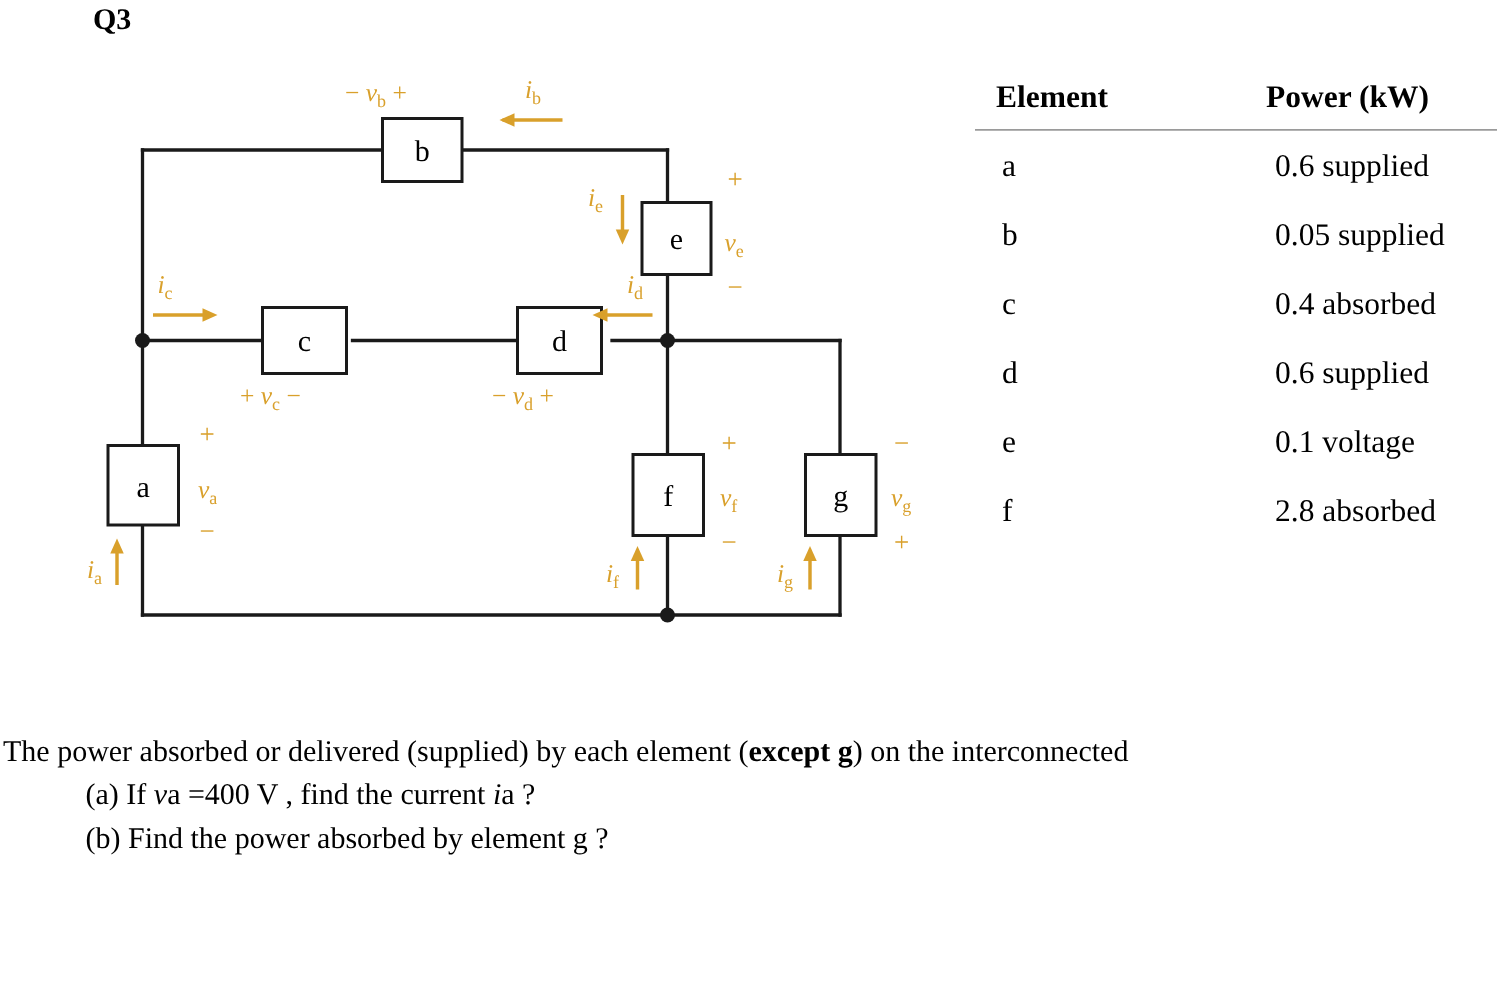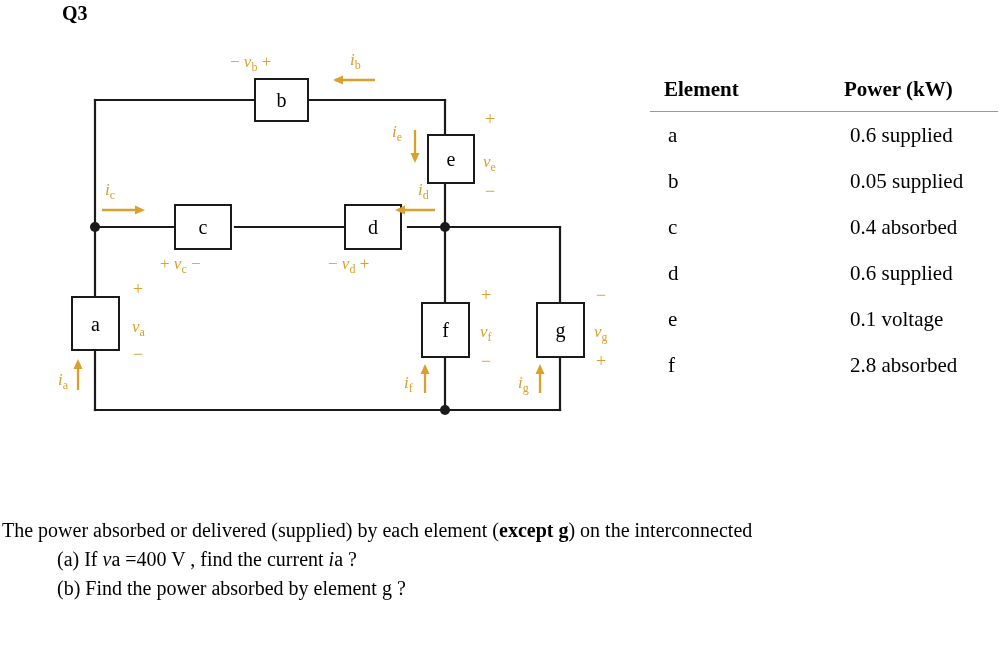--- a/index.html
+++ b/index.html
@@ -40,21 +40,20 @@
   #circuit svg {
     display: block;
   }
 
   
   #table-area {
     position: absolute;
     left: 650px;
     top: 52px;
     width: 348px;
-    margin-top: 25px;
   }
   table.pw {
     border-collapse: collapse;
     width: 100%;
     font-family: "Liberation Serif", serif;
   }
   table.pw th {
     font-size: 21px;
     font-weight: bold;
     text-align: left;
@@ -69,21 +68,21 @@
     font-size: 21px;
     padding: 10.5px 0 10.5px 0;
   }
   table.pw td.el { padding-left: 18px; }
   table.pw td.val { padding-left: 16px; }
 
   
   #body-text {
     position: absolute;
     left: 2px;
-    top: 516px;
+    top: 487px;
     width: 1000px;
     font-size: 20px;
     line-height: 29px;
   }
   #body-text .para {
     margin: 0;
   }
   #body-text .q {
     margin: 0;
     padding-left: 55px;

